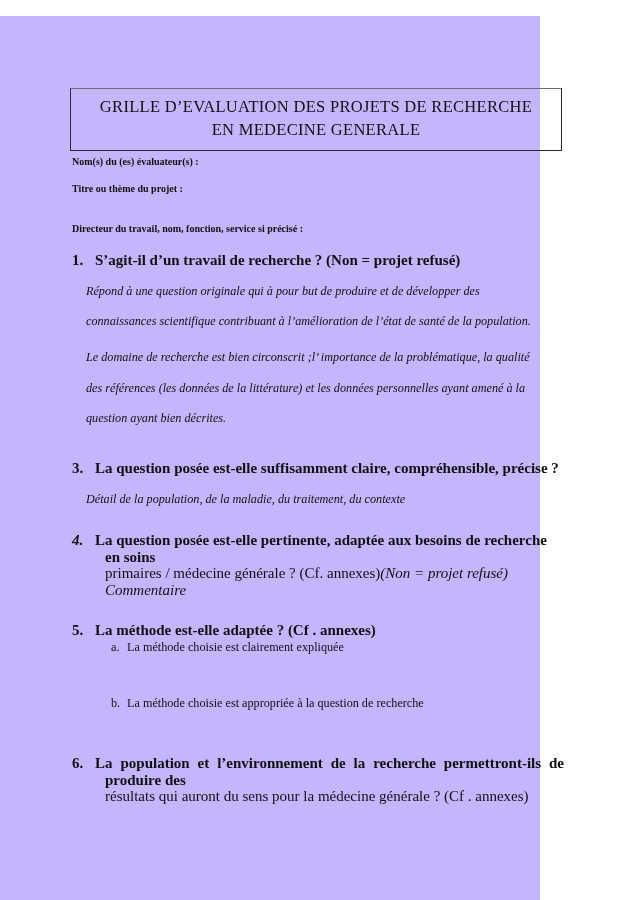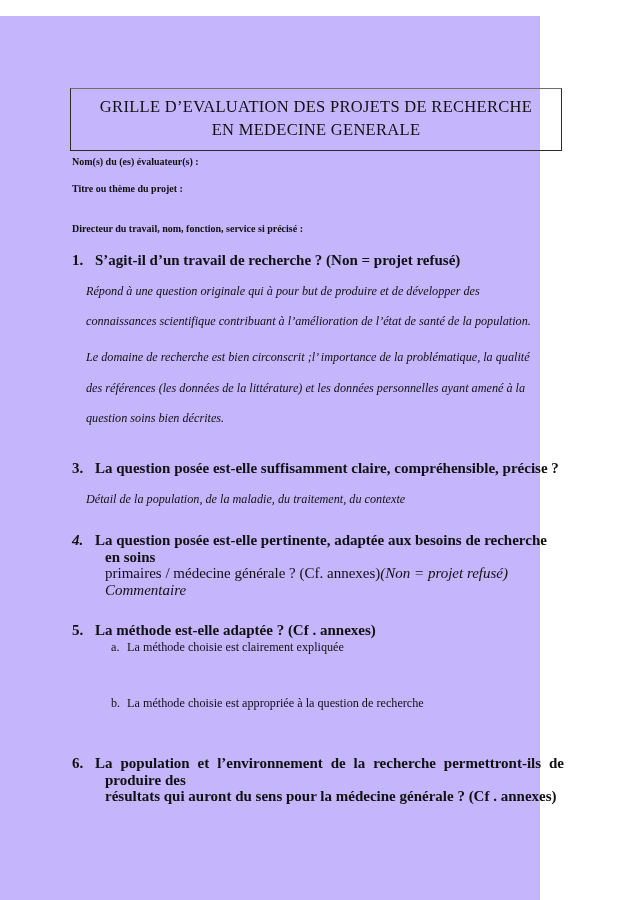--- a/index.html
+++ b/index.html
@@ -77,21 +77,21 @@
   }
   .q.italic-num .num {
     font-style: italic;
   }
   .q.justify {
     text-align: justify;
     padding-left: 33px;
     text-indent: -33px;
   }
   .q .cont {
-    font-weight: bold;
+    font-weight: normal;
   }
   .q .plain {
     font-weight: normal;
   }
   .q .plain-italic {
     font-weight: normal;
     font-style: italic;
   }
 
   
@@ -136,21 +136,21 @@
 
   <div class="section" style="top:236px;">
     <p class="q"><span class="num">1.</span><span>S’agit-il d’un travail  de recherche ? (Non = projet  refusé)</span></p>
     <p class="desc">Répond à une question originale  qui à pour but de produire et de développer des</p>
     <p class="desc">connaissances scientifique  contribuant à l’amélioration de l’état de santé de la population.</p>
   </div>
 
   <div class="section" style="top:319px;">
     <p class="desc"> Le domaine de recherche est bien circonscrit  ;l’ importance de la problématique,  la  qualité</p>
     <p class="desc">des références (les données de la littérature) et les données personnelles ayant amené à la</p>
-    <p class="desc">question soins bien décrites.</p>
+    <p class="desc">question ayant bien décrites.</p>
   </div>
 
   <div class="section" style="top:444px;">
     <p class="q"><span class="num">3.</span><span>La question posée est-elle suffisamment claire,  compréhensible,  précise ?</span></p>
     <p class="desc">Détail de la population, de la maladie, du traitement, du contexte</p>
   </div>
 
   <div class="section" style="top:516px;">
     <p class="q italic-num"><span class="num">4.</span><span>La question posée est-elle pertinente, adaptée  aux besoins de recherche  en soins</span></p>
     <p class="q" style="padding-left:33px;text-indent:0;"><span class="plain">primaires  / médecine  générale  ? (Cf. annexes)</span><span class="plain-italic">(Non  = projet refusé) Commentaire</span></p>

